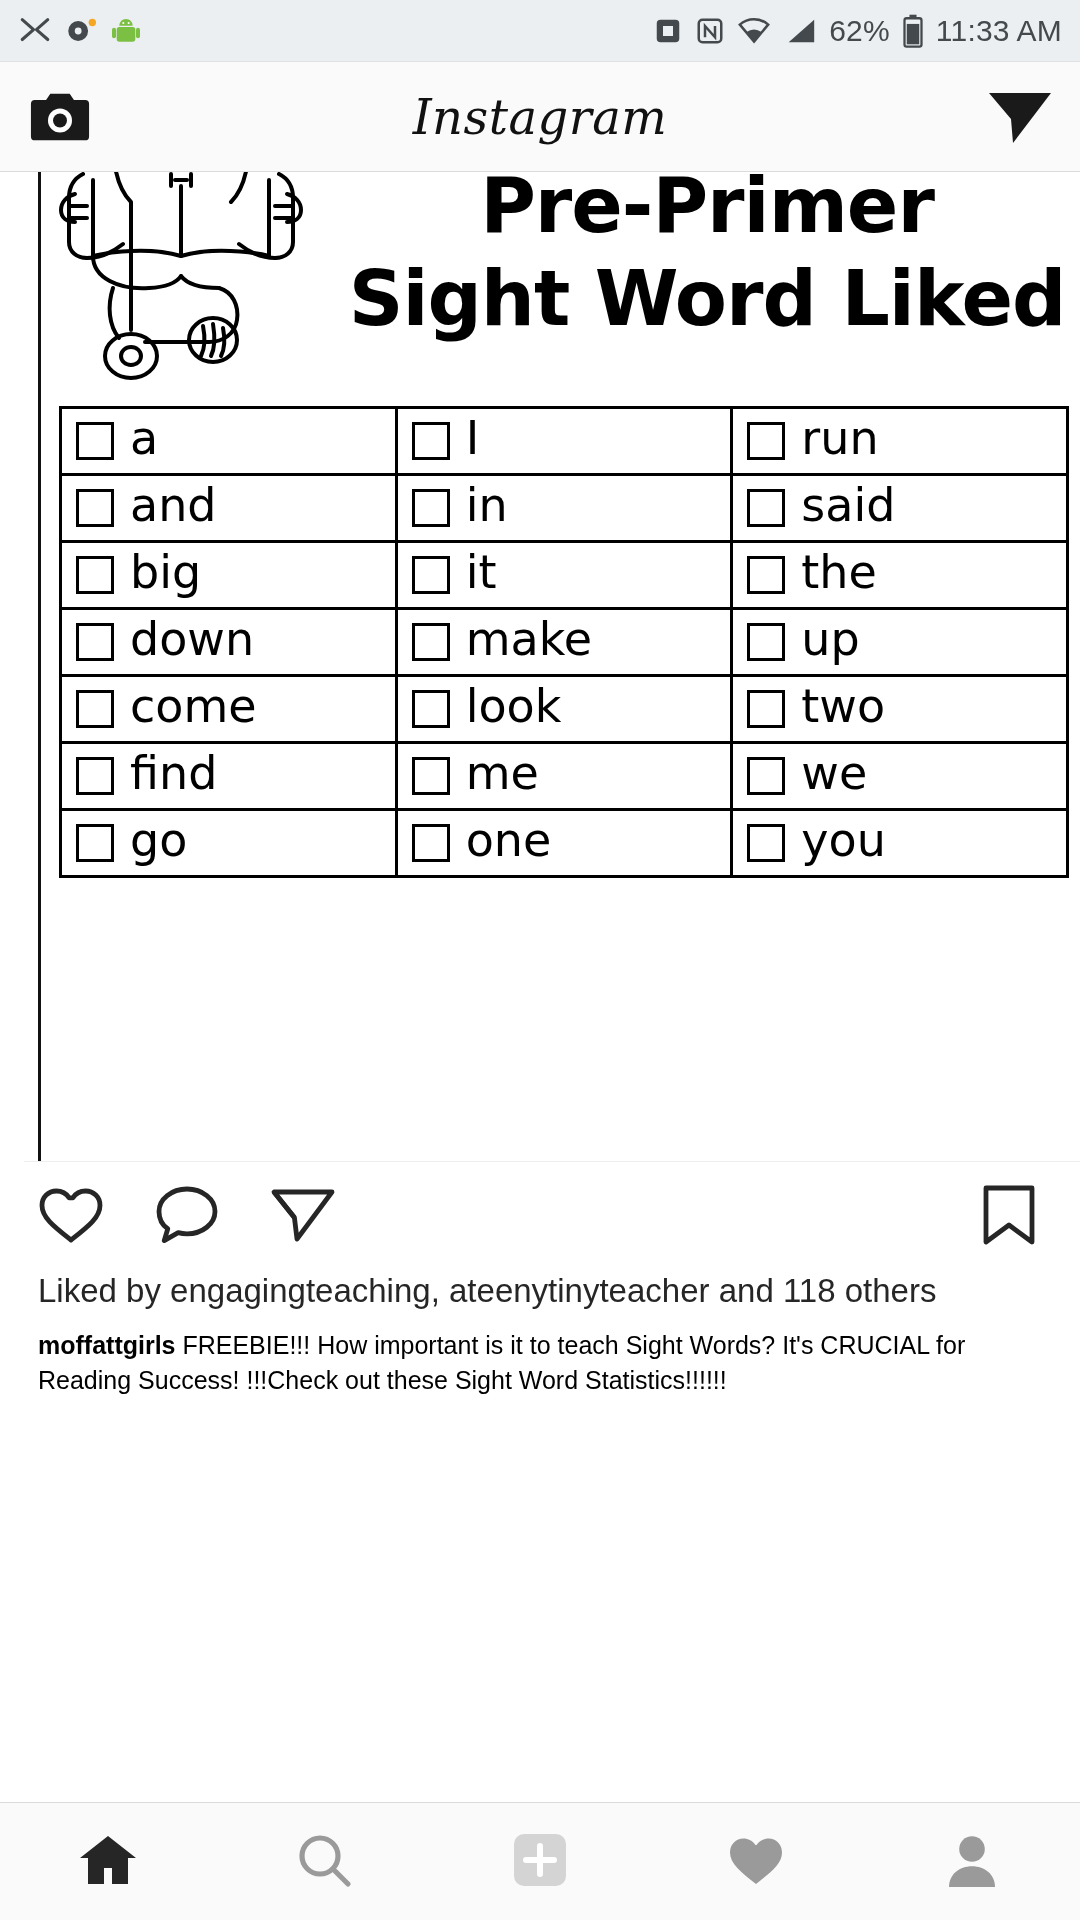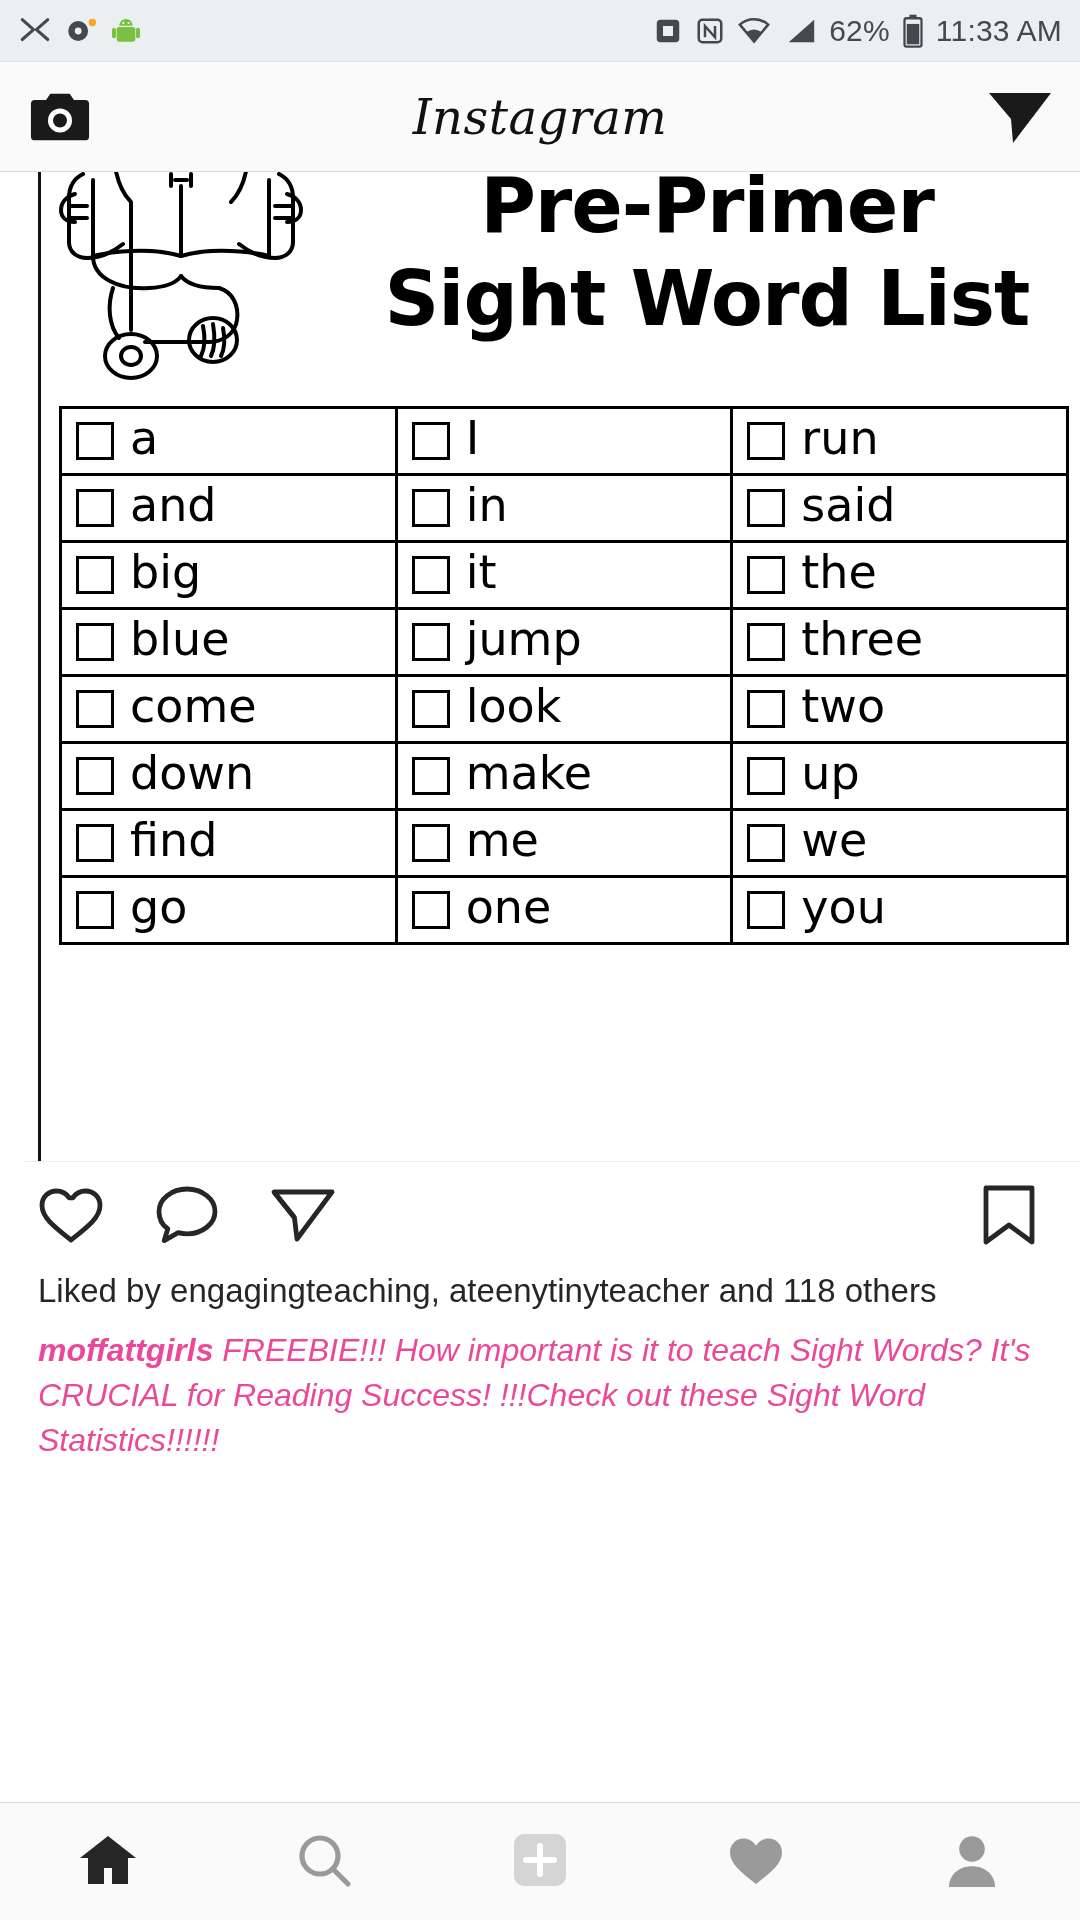--- a/index.html
+++ b/index.html
@@ -136,26 +136,25 @@
   
   .meta { padding: 0 38px; }
   .likes {
     font-size: 33px;
     color: #262626;
     line-height: 1.38;
     margin-bottom: 14px;
   }
   .likes b { font-weight: normal; }
   .caption {
-    font-size: 32px;
-    color: #ec4899;
+    font-size: 25px;
+    color: #000000;
     line-height: 1.42;
     max-height: 126px;
     overflow: hidden;
-    font-style: italic;
   }
   .caption b { font-weight: bold; }
 
   
   .bottom-nav {
     position: absolute;
     bottom: 0; left: 0;
     width: 1080px;
     height: 118px;
     background: #fafafa;
@@ -275,21 +274,21 @@
             <ellipse cx="78" cy="196" rx="10" ry="9"></ellipse>
             <ellipse cx="160" cy="180" rx="24" ry="22"></ellipse>
             <path d="M150 166 C152 176 152 188 148 196"></path>
             <path d="M160 164 C162 176 162 188 158 196"></path>
             <path d="M170 168 C172 178 172 188 168 196"></path>
           </g>
         </svg>
       </div>
       <div class="sheet-title">
         <div>Pre-Primer</div>
-        <div>Sight Word List</div>
+        <div>Sight Word Liked</div>
       </div>
     </div>
 
     <table class="word-table">
       <tbody>
         <tr>
           <td>
               <div class="cell">
                 <span class="chk"></span>
                 <span class="word">a</span>
@@ -345,73 +344,53 @@
               <div class="cell">
                 <span class="chk"></span>
                 <span class="word">the</span>
               </div>
             </td>
         </tr>
         <tr>
           <td>
               <div class="cell">
                 <span class="chk"></span>
-                <span class="word">blue</span>
-              </div>
-            </td>
-          <td>
-              <div class="cell">
-                <span class="chk"></span>
-                <span class="word">jump</span>
-              </div>
-            </td>
-          <td>
-              <div class="cell">
-                <span class="chk"></span>
-                <span class="word">three</span>
+                <span class="word">down</span>
+              </div>
+            </td>
+          <td>
+              <div class="cell">
+                <span class="chk"></span>
+                <span class="word">make</span>
+              </div>
+            </td>
+          <td>
+              <div class="cell">
+                <span class="chk"></span>
+                <span class="word">up</span>
               </div>
             </td>
         </tr>
         <tr>
           <td>
               <div class="cell">
                 <span class="chk"></span>
                 <span class="word">come</span>
               </div>
             </td>
           <td>
               <div class="cell">
                 <span class="chk"></span>
                 <span class="word">look</span>
               </div>
             </td>
           <td>
               <div class="cell">
                 <span class="chk"></span>
                 <span class="word">two</span>
-              </div>
-            </td>
-        </tr>
-        <tr>
-          <td>
-              <div class="cell">
-                <span class="chk"></span>
-                <span class="word">down</span>
-              </div>
-            </td>
-          <td>
-              <div class="cell">
-                <span class="chk"></span>
-                <span class="word">make</span>
-              </div>
-            </td>
-          <td>
-              <div class="cell">
-                <span class="chk"></span>
-                <span class="word">up</span>
               </div>
             </td>
         </tr>
         <tr>
           <td>
               <div class="cell">
                 <span class="chk"></span>
                 <span class="word">find</span>
               </div>
             </td>

